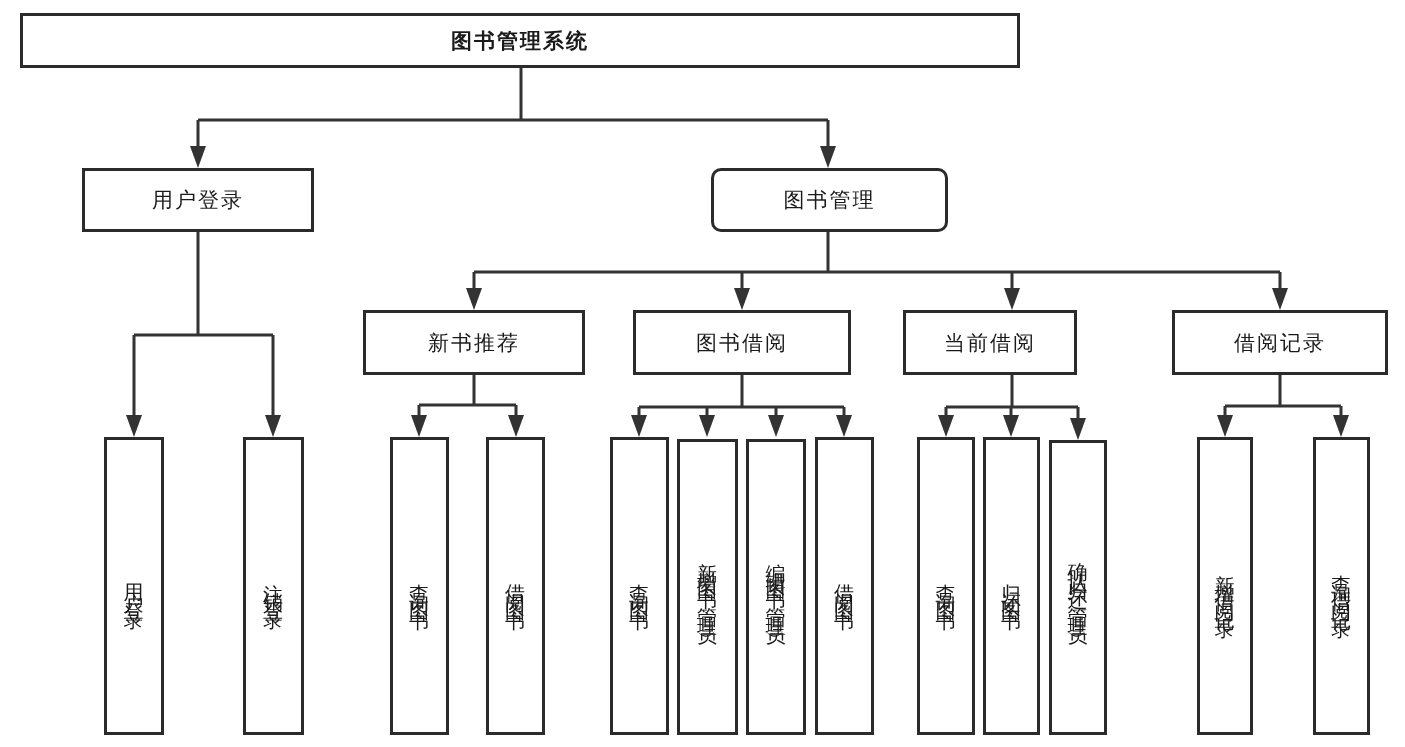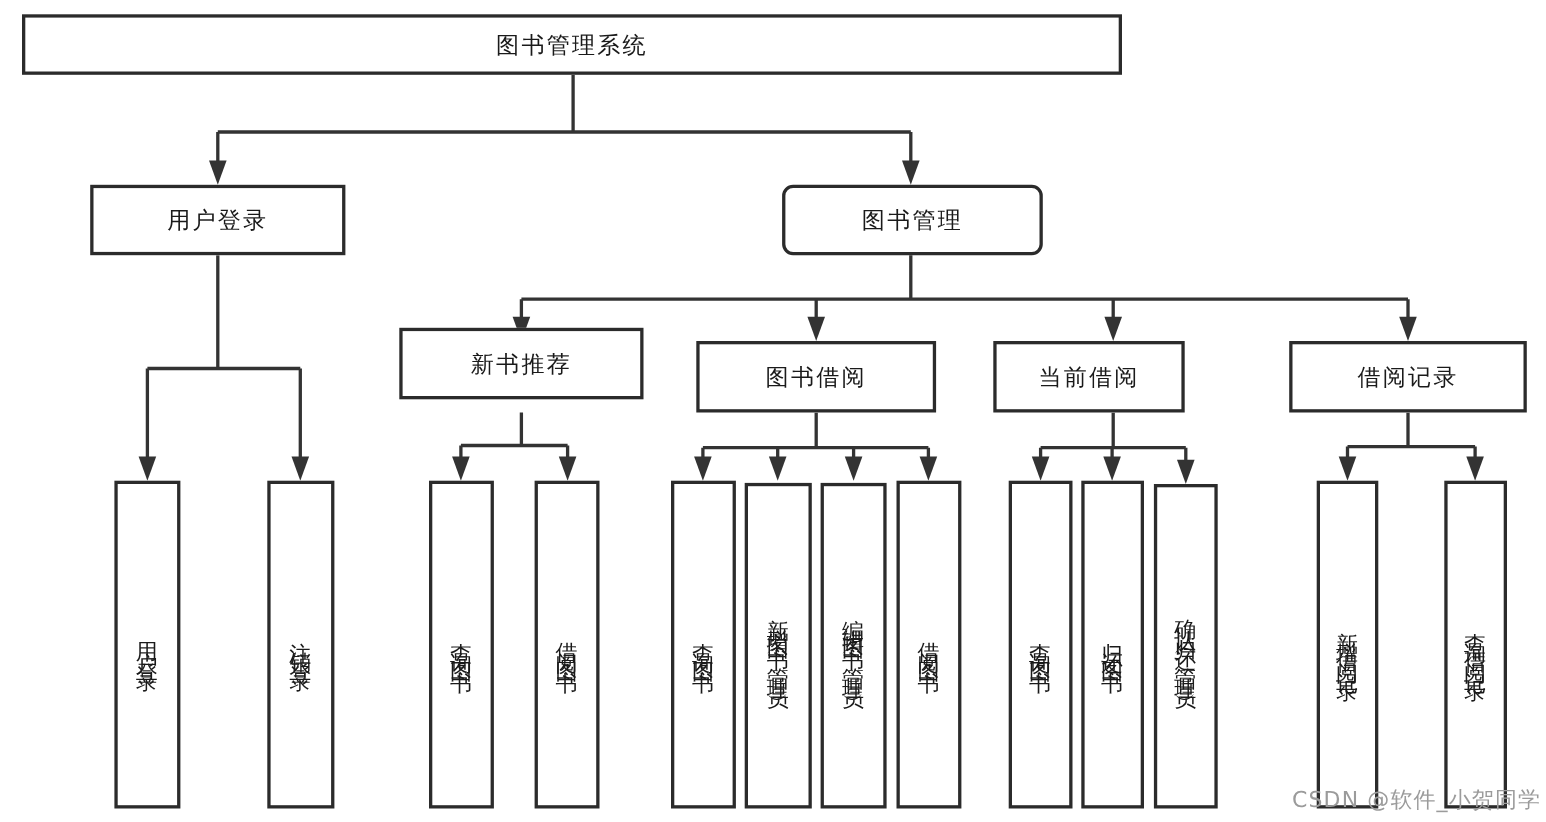--- a/index.html
+++ b/index.html
@@ -104,26 +104,26 @@
     <path class="cline" d="M1012,375 V407 M946,407 H1078 M946,407 V419 M1011,407 V419 M1078,407 V422"></path>
     <polygon class="ahead" points="938,415 954,415 946,437"></polygon>
     <polygon class="ahead" points="1003,415 1019,415 1011,437"></polygon>
     <polygon class="ahead" points="1070,418 1086,418 1078,440"></polygon>
 
     <path class="cline" d="M1280,375 V406 M1225,406 H1341 M1225,406 V419 M1341,406 V419"></path>
     <polygon class="ahead" points="1217,415 1233,415 1225,437"></polygon>
     <polygon class="ahead" points="1333,415 1349,415 1341,437"></polygon>
   </svg>
 
-  <div class="hbox" style="left:20px; top:13px; width:1000px; height:55px;">图书管理系统</div>
+  <div class="hbox" style="left:20px; top:13px; width:1000px; height:55px;font-weight:bold;">图书管理系统</div>
 
   <div class="hbox" style="left:82px; top:168px; width:232px; height:64px;">用户登录</div>
   <div class="hbox" style="left:711px; top:168px; width:237px; height:64px;border-radius:10px;">图书管理</div>
 
-  <div class="hbox" style="left:363px; top:298px; width:222px; height:65px;">新书推荐</div>
+  <div class="hbox" style="left:363px; top:310px; width:222px; height:65px;">新书推荐</div>
   <div class="hbox" style="left:633px; top:310px; width:218px; height:65px;text-align:right;">图书借阅</div>
   <div class="hbox" style="left:903px; top:310px; width:174px; height:65px;">当前借阅</div>
   <div class="hbox" style="left:1172px; top:310px; width:216px; height:65px;">借阅记录</div>
 
   <div class="vbox" style="left:104px; top:437px; width:60px; height:298px;">用户登录</div>
   <div class="vbox" style="left:243px; top:437px; width:61px; height:298px;">注销登录</div>
 
   <div class="vbox" style="left:390px; top:437px; width:59px; height:298px;">查询图书</div>
   <div class="vbox" style="left:486px; top:437px; width:59px; height:298px;">借阅图书</div>
 
@@ -132,15 +132,14 @@
   <div class="vbox" style="left:746px; top:439px; width:60px; height:296px;">编辑图书（管理员）</div>
   <div class="vbox" style="left:815px; top:437px; width:59px; height:298px;">借阅图书</div>
 
   <div class="vbox" style="left:917px; top:437px; width:58px; height:298px;">查询图书</div>
   <div class="vbox" style="left:983px; top:437px; width:57px; height:298px;">归还图书</div>
   <div class="vbox" style="left:1049px; top:440px; width:58px; height:295px;">确认归还（管理员）</div>
 
   <div class="vbox" style="left:1197px; top:437px; width:56px; height:298px;">新增借阅记录</div>
   <div class="vbox" style="left:1313px; top:437px; width:57px; height:298px;">查询借阅记录</div>
 
-  <div class="watermark">CSDN @软件_小贺同学</div>
 
 </div>
 
 </body></html>

